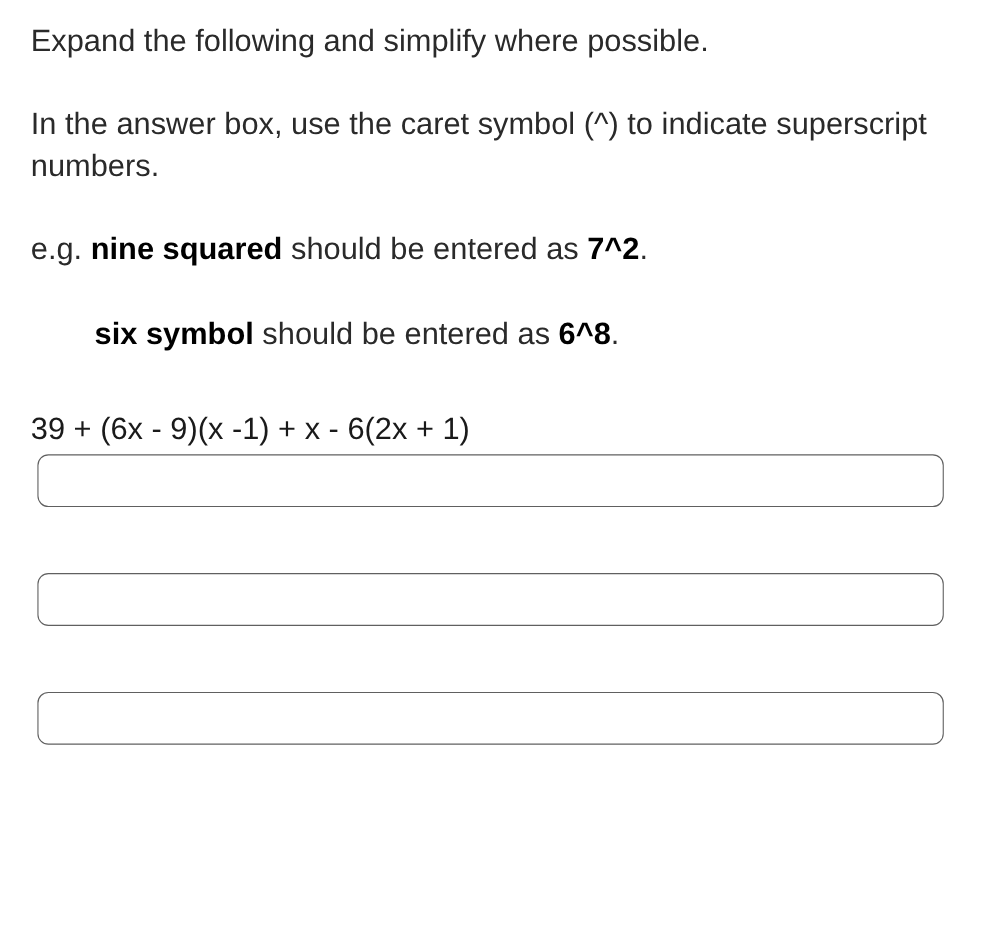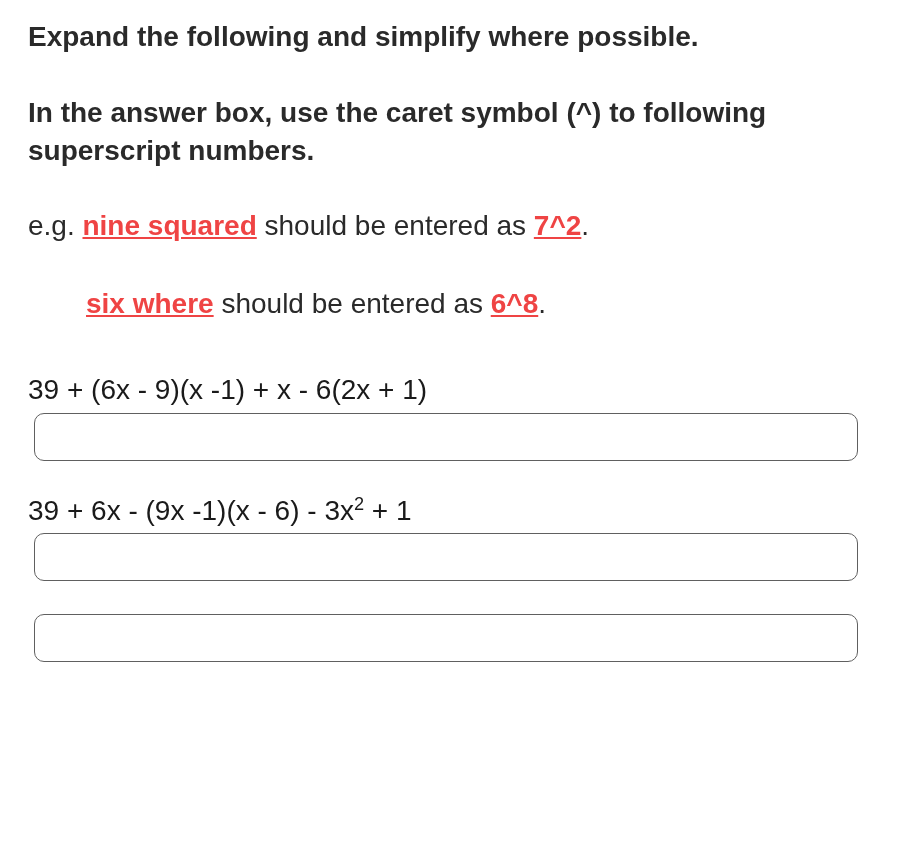--- a/index.html
+++ b/index.html
@@ -12,40 +12,38 @@
       background: #ffffff;
       color: #2a2a2a;
       width: 898px;
       padding: 18px 28px 0 28px;
     }
     .instruction-line {
       font-size: 28px;
       line-height: 1.35;
       margin-bottom: 38px;
       color: #2a2a2a;
-      font-weight: bold;
     }
     .eg-block {
       margin-bottom: 50px;
     }
     .eg-line {
       font-size: 28px;
       line-height: 1.35;
       margin-bottom: 40px;
     }
     .eg-indent {
       padding-left: 58px;
     }
     .b {
       font-weight: 700;
-      color: #ef4444;
-      text-decoration: underline;
+      color: #000000;
     }
     .question-block {
-      margin-bottom: 33px;
+      margin-bottom: 60px;
     }
     .question-label {
       font-size: 28px;
       line-height: 1.2;
       margin-bottom: 6px;
       color: #1a1a1a;
     }
     .answer-input {
       width: 824px;
       height: 48px;
@@ -61,38 +59,35 @@
       font-size: 0.65em;
       vertical-align: super;
       line-height: 0;
     }
   </style>
 </head>
 <body>
 
 <p class="instruction-line">Expand the following and simplify where possible.</p>
 
-<p class="instruction-line">In the answer box, use the caret symbol (^) to following superscript numbers.</p>
+<p class="instruction-line">In the answer box, use the caret symbol (^) to indicate superscript numbers.</p>
 
 <div class="eg-block">
   <p class="eg-line">
     <span>e.g. </span><span class="b">nine squared</span><span> should be entered as </span><span class="b">7^2</span><span>.</span>
   </p>
   <p class="eg-line eg-indent">
-    <span class="b">six where</span><span> should be entered as </span><span class="b">6^8</span><span>.</span>
+    <span class="b">six symbol</span><span> should be entered as </span><span class="b">6^8</span><span>.</span>
   </p>
 </div>
 
 <div class="question-block">
   <p class="question-label">39 + (6x - 9)(x -1) + x - 6(2x + 1)</p>
   <input type="text" class="answer-input" value="" style="">
 </div>
 
 <div class="question-block">
-  <p class="question-label">
-    <span>39 + 6x - (9x -1)(x - 6) - 3x</span><sup>2</sup><span> + 1</span>
-  </p>
   <input type="text" class="answer-input" value="" style="">
 </div>
 
 <div class="question-block">
   <input type="text" class="answer-input" value="" style="">
 </div>
 
 </body></html>

